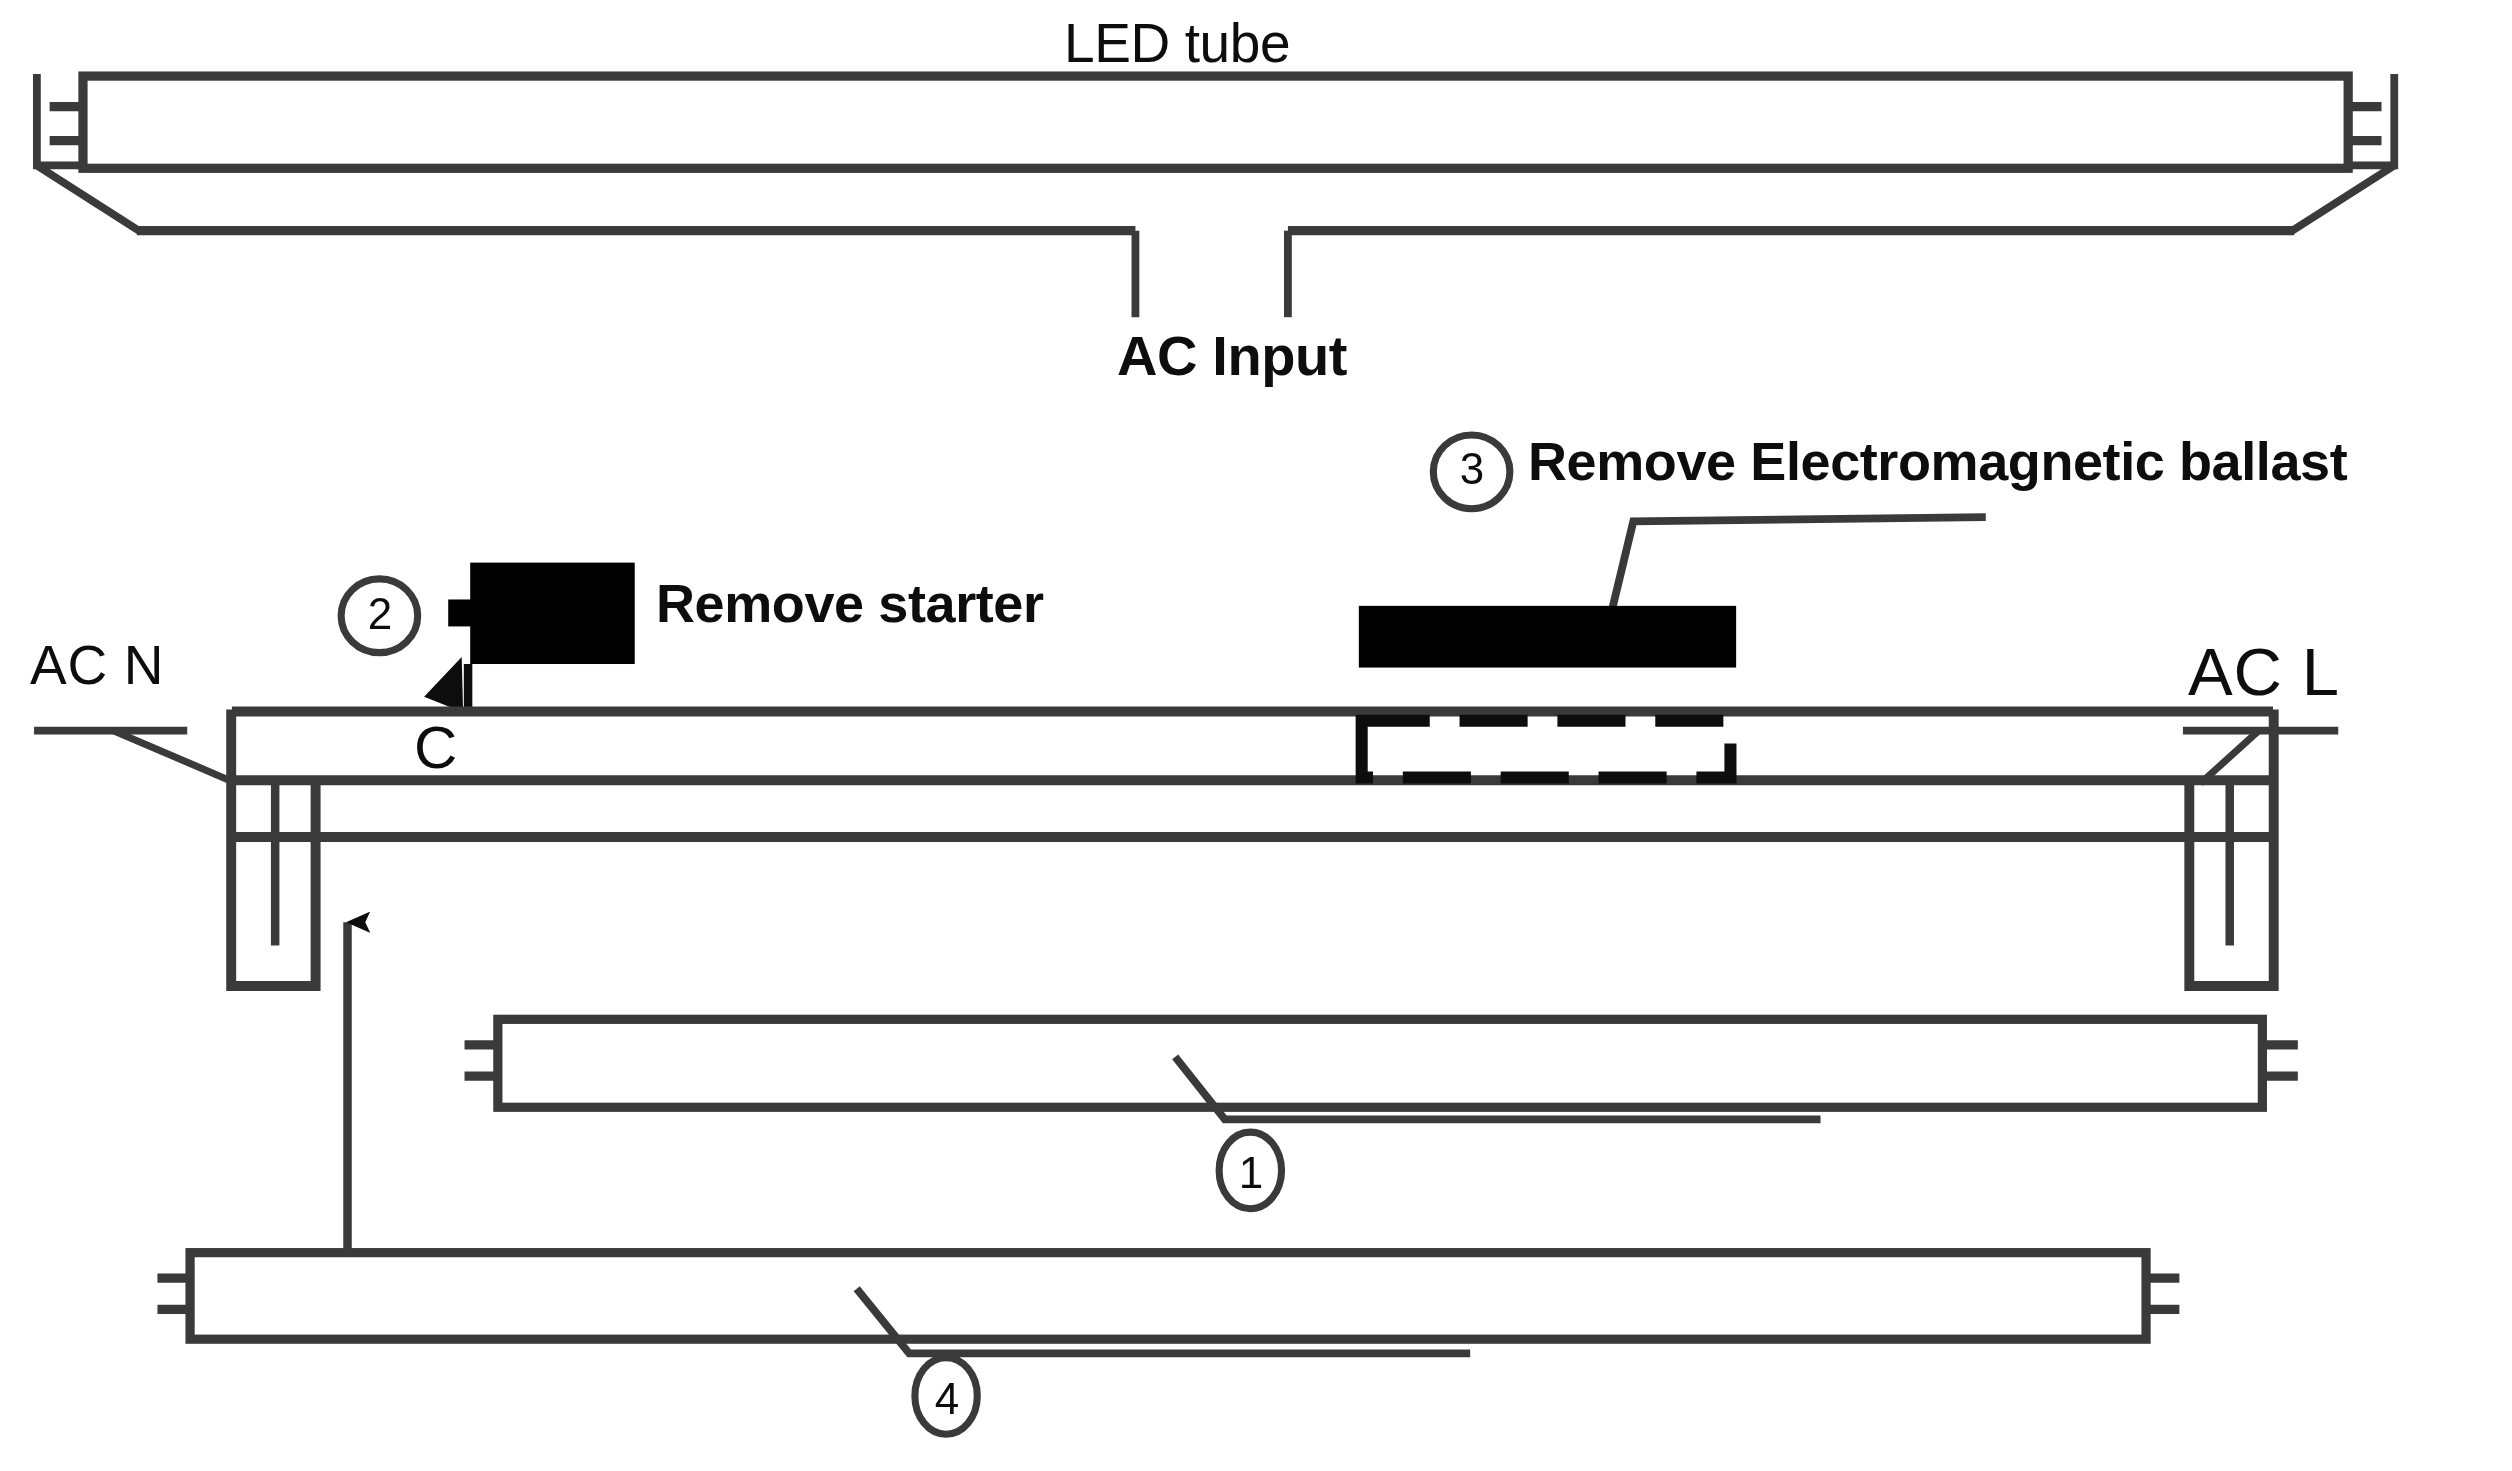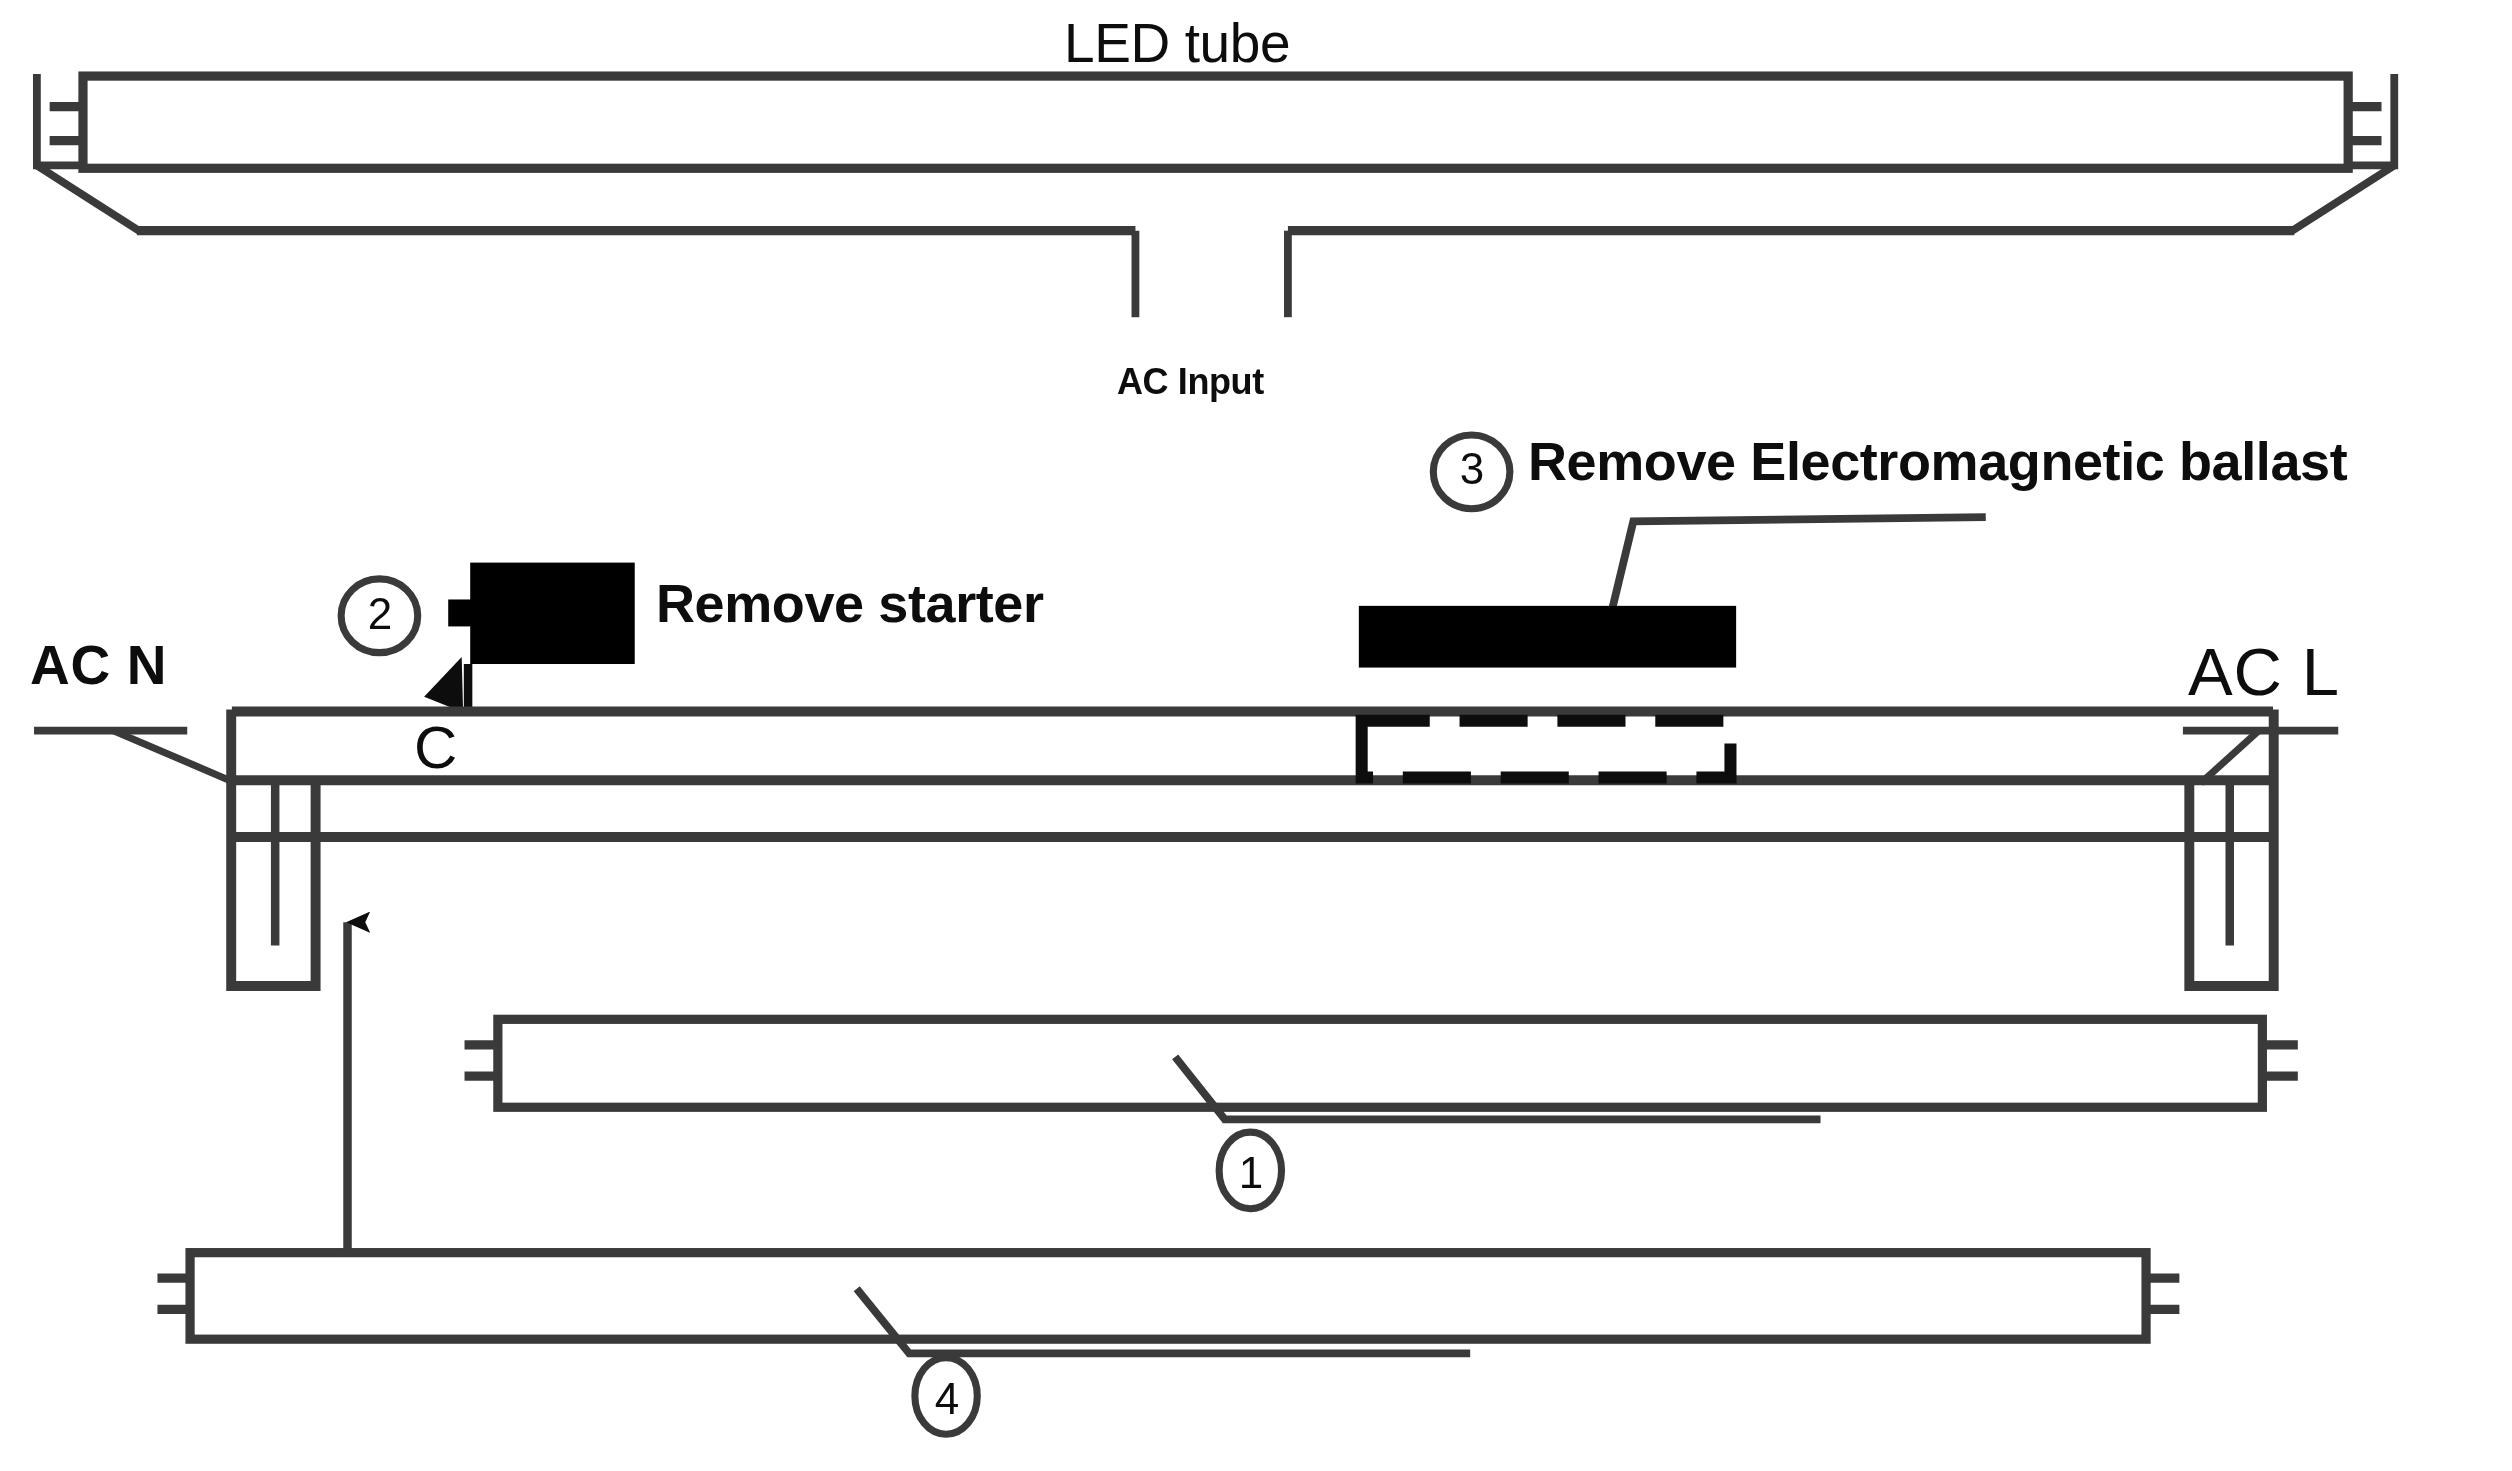--- a/index.html
+++ b/index.html
@@ -37,25 +37,25 @@
   .lbl-bold { font-weight: bold; }
   .lbl-reg  { font-weight: normal; }
 
   
   #label-led-tube-top {
     left: 1064px; top: 15.6px;
     font-size: 55px; font-weight: normal; letter-spacing: -0.4px;
   }
   #label-ac-input {
     left: 1117px; top: 328px;
-    font-size: 36px; font-weight: bold; letter-spacing: -0.4px; margin-top: 36px;
+    font-size: 56px; font-weight: bold; letter-spacing: -0.4px;
   }
   #label-ac-n {
     left: 30px; top: 638px;
-    font-size: 55px; font-weight: bold; letter-spacing: 0.7px;
+    font-size: 55px; font-weight: normal; letter-spacing: 0.7px;
   }
   #label-ac-l {
     left: 2188px; top: 638px;
     font-size: 67px; font-weight: normal; letter-spacing: 0.7px;
   }
   #label-c {
     left: 414px; top: 718px;
     font-size: 60px; font-weight: normal;
   }
   #label-remove-starter {

